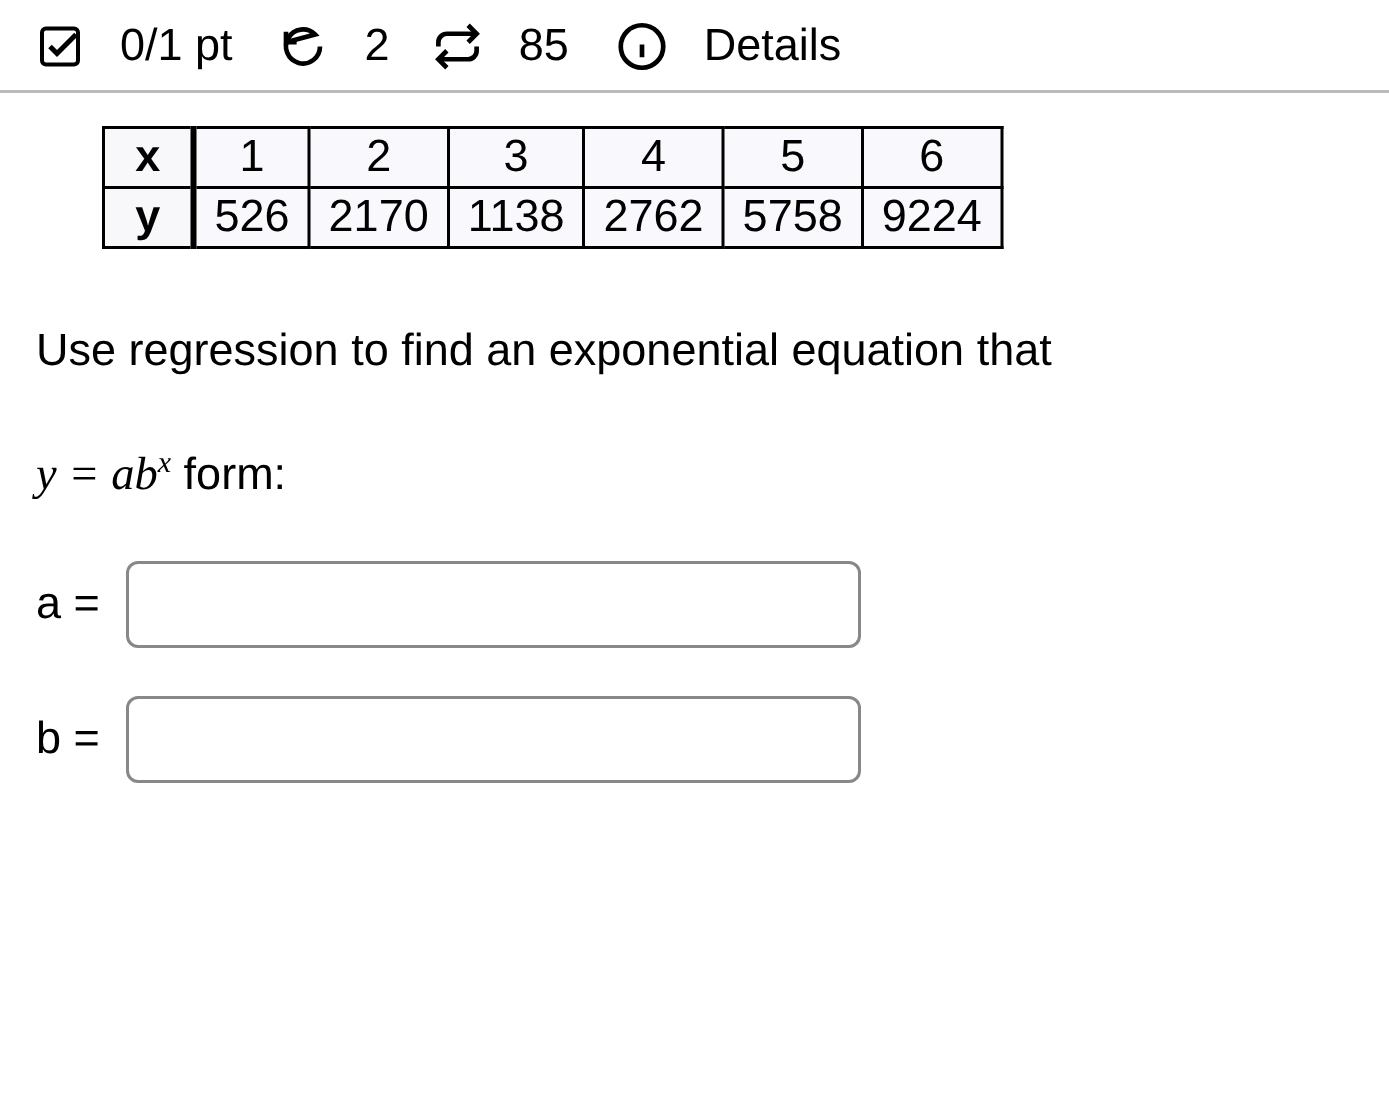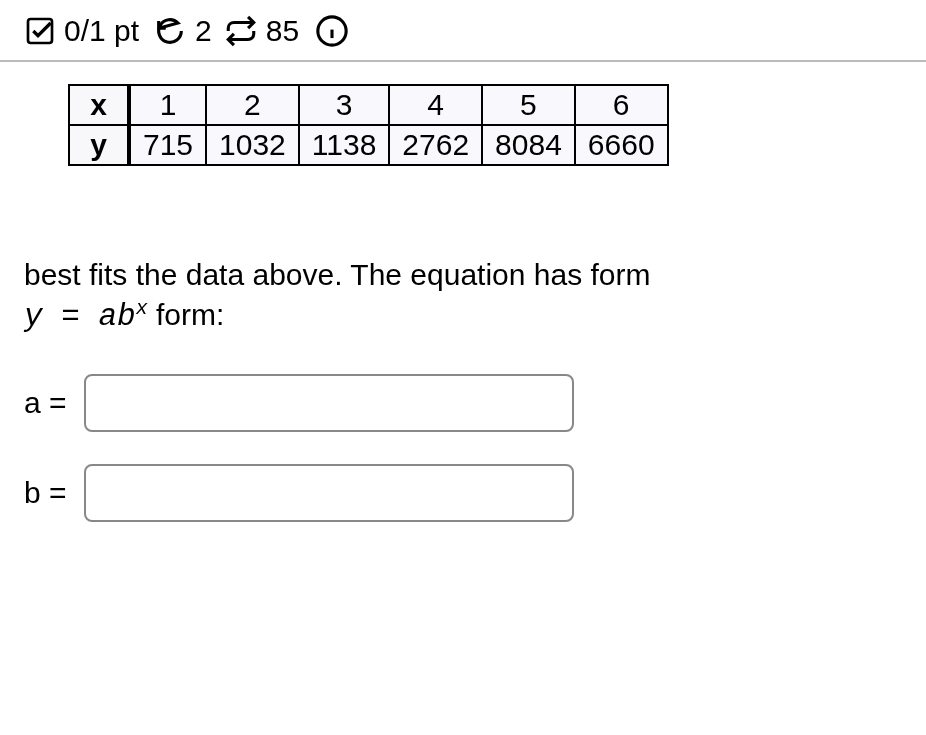--- a/index.html
+++ b/index.html
@@ -11,21 +11,21 @@
       font-family: Verdana, Geneva, sans-serif;
       font-size: 28px;
       color: #000;
       background: #fff;
       padding: 10px 0;
       width: 926px;
     }
     .header-bar {
       display: flex;
       align-items: center;
-      gap: 8px;
+      gap: 24px;
       padding: 4px 24px 12px 24px;
       border-bottom: 2px solid #bbb;
       margin-bottom: 22px;
     }
     .icon {
       display: inline-flex;
       align-items: center;
       justify-content: center;
     }
     .score-text {
@@ -58,21 +58,21 @@
       border-right: 4px solid #000;
       background: #f8f8fa;
       min-width: 60px;
     }
     .question-text {
       font-size: 30px;
       line-height: 1.35;
       margin-bottom: 36px;
     }
     .math-eq {
-      font-family: Liberation Mono, monospace;
+      font-family: Liberation Serif, serif;
       font-style: italic;
       font-size: 31px;
     }
     .math-eq .exp {
       font-size: 20px;
       vertical-align: super;
       font-style: italic;
     }
     .input-row {
       display: flex;
@@ -125,50 +125,51 @@
   </span>
   <span class="tries-num">85</span>
 
   <span class="icon" style="margin-left:8px;">
     <svg width="34" height="34" viewBox="0 0 24 24" fill="none" stroke="#000" stroke-width="2.2">
       <circle cx="12" cy="12" r="10"></circle>
       <line x1="12" y1="7.5" x2="12" y2="7.51"></line>
       <line x1="12" y1="11" x2="12" y2="17"></line>
     </svg>
   </span>
+  <span class="details-label">Details</span>
 </div>
 
 <div class="content">
 
   <table class="data-table">
     <tbody>
         <tr>
       <td class="row-header">x</td>
       <td>1</td>
       <td>2</td>
       <td>3</td>
       <td>4</td>
       <td>5</td>
       <td>6</td>
     </tr>
     <tr>
       <td class="row-header">y</td>
-      <td>715</td>
-      <td>1032</td>
+      <td>526</td>
+      <td>2170</td>
       <td>1138</td>
       <td>2762</td>
-      <td>8084</td>
-      <td>6660</td>
+      <td>5758</td>
+      <td>9224</td>
     </tr>
   </tbody>
     </table>
 
   <div class="question-text">
+    <span>Use regression to find an exponential equation that</span><br>
     <br>
-    <span>best fits the data above. The equation has form</span><br>
     <span class="math-eq">y = ab<span class="exp">x</span></span><span> form:</span>
   </div>
 
   <div class="input-row">
     <span class="input-label">a =</span>
     <input class="answer-input" type="text" value="" style="">
   </div>
 
   <div class="input-row">
     <span class="input-label">b =</span>

